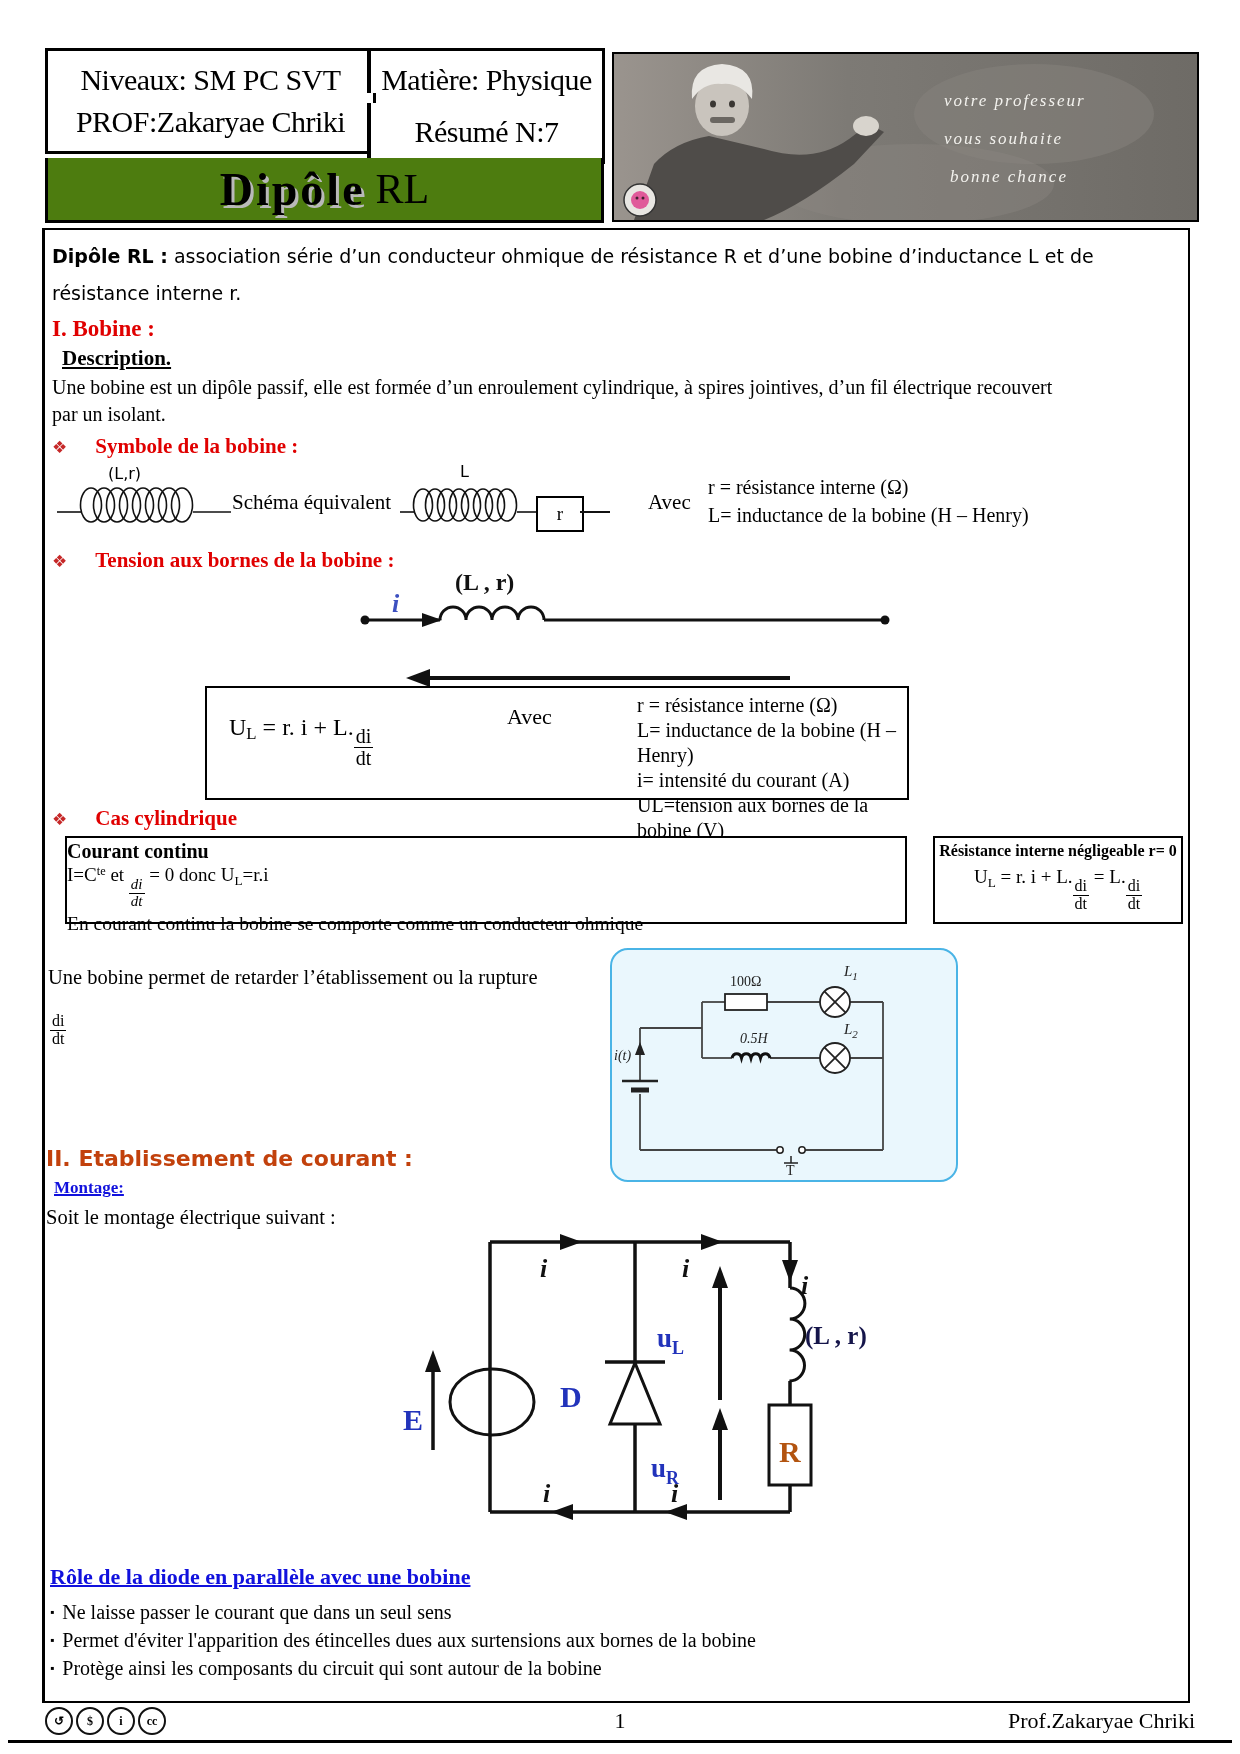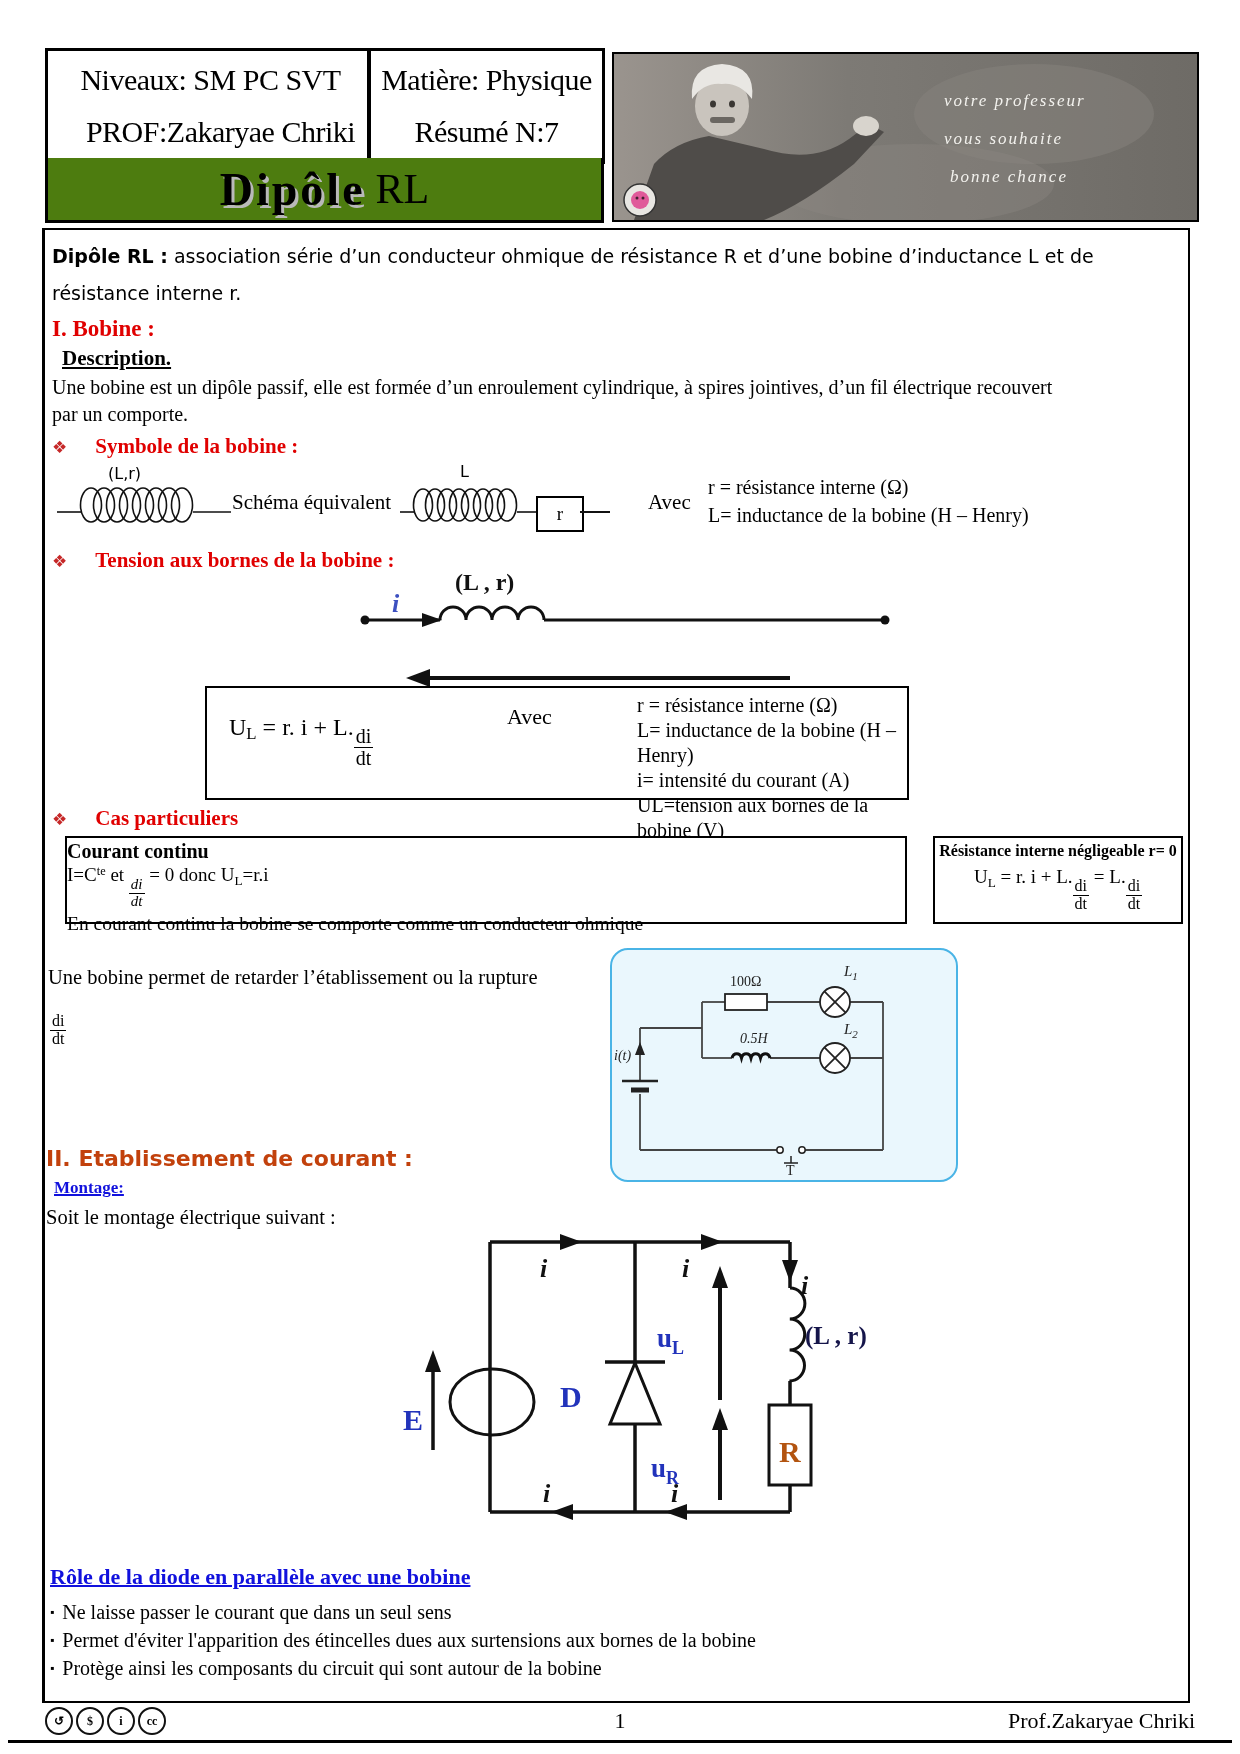--- a/index.html
+++ b/index.html
@@ -32,21 +32,21 @@
 <body>
 
 <div class="page">
 
   <div class="abs hcell" style="left:45px;top:48px;width:325px;height:58px;">
       <span>Niveaux: SM PC SVT</span>
     </div>
   <div class="abs hcell" style="left:367px;top:48px;width:231px;height:58px;border-left-width:4px;">
       <span>Matière: Physique</span>
     </div>
-  <div class="abs hcell" style="left:45px;top:103px;width:325px;height:58px;border-top:0;padding-left:10px;">
+  <div class="abs hcell" style="left:45px;top:93px;width:325px;height:58px;border-top:0;">
       <span>PROF:Zakaryae Chriki</span>
     </div>
   <div class="abs hcell" style="left:367px;top:103px;width:231px;height:58px;border-top:0;border-left-width:4px;">
       <span>Résumé N:7</span>
     </div>
   <div class="abs title-row" style="left:45px;top:158px;width:553px;height:62px;border-top:0;">
     <span class="title-fancy">Dipôle</span>
     <span class="title-plain">RL</span>
   </div>
 
@@ -90,21 +90,21 @@
   <div class="abs comic" style="left:52px;top:238px;width:1120px;font-size:19px;line-height:37px;">
     <span style="font-weight:bold;">Dipôle RL :</span>
     <span>association série d’un conducteur ohmique de résistance R et d’une bobine d’inductance L et de</span><br>
     <span>résistance interne r.</span>
   </div>
 
   <div class="abs" style="left:52px;top:316px;color:#e00000;font-weight:bold;font-size:23px;">I.  Bobine  :</div>
   <div class="abs" style="left:62px;top:346px;font-weight:bold;font-size:21px;text-decoration:underline;">Description.</div>
   <div class="abs" style="left:52px;top:374px;width:1120px;font-size:20px;line-height:27px;">
     <span>Une bobine est un dipôle passif, elle est formée d’un enroulement cylindrique, à spires jointives, d’un fil électrique recouvert</span><br>
-    <span>par un comporte.</span>
+    <span>par un isolant.</span>
   </div>
 
   <div class="abs" style="left:52px;top:434px;">
     <span class="diamond">❖</span><span class="red-h">Symbole de la bobine :</span>
   </div>
 
   <div class="abs comic" style="left:108px;top:464px;font-size:16px;">(L,r)</div>
   <svg class="abs" style="left:55px;top:478px;" width="178" height="54" viewBox="0 0 178 54">
     <g stroke="#111" stroke-width="1.6" fill="none">
       <line x1="2" y1="34" x2="26" y2="34"></line>
@@ -172,21 +172,21 @@
     <div class="abs" style="left:300px;top:16px;font-size:22px;">Avec</div>
     <div class="abs" style="left:430px;top:5px;font-size:20px;line-height:25px;">
       <span>r = résistance interne (Ω)</span><br>
       <span>L= inductance de la bobine (H – Henry)</span><br>
       <span>i= intensité du courant (A)</span><br>
       <span>UL=tension aux bornes de la bobine (V)</span>
     </div>
   </div>
 
   <div class="abs" style="left:52px;top:806px;">
-    <span class="diamond">❖</span><span class="red-h">Cas particuliers</span>
+    <span class="diamond">❖</span><span class="red-h">Cas cylindrique</span>
   </div>
 
   <div class="abs box" style="left:65px;top:836px;width:838px;height:84px;text-align:left;">
     <div style="font-size:20px;font-weight:bold;margin-top:2px;">Courant continu</div>
     <div style="font-size:19px;margin-top:1px;">
       <span>I=C</span><sup class="s">te</sup><span> et </span><span class="frac" style="font-size:15px;font-style:italic;">
           <span class="num">di</span>
           <span>dt</span>
         </span>
       <span>= 0  donc U</span><sub class="s">L</sub><span>=r.i</span>

